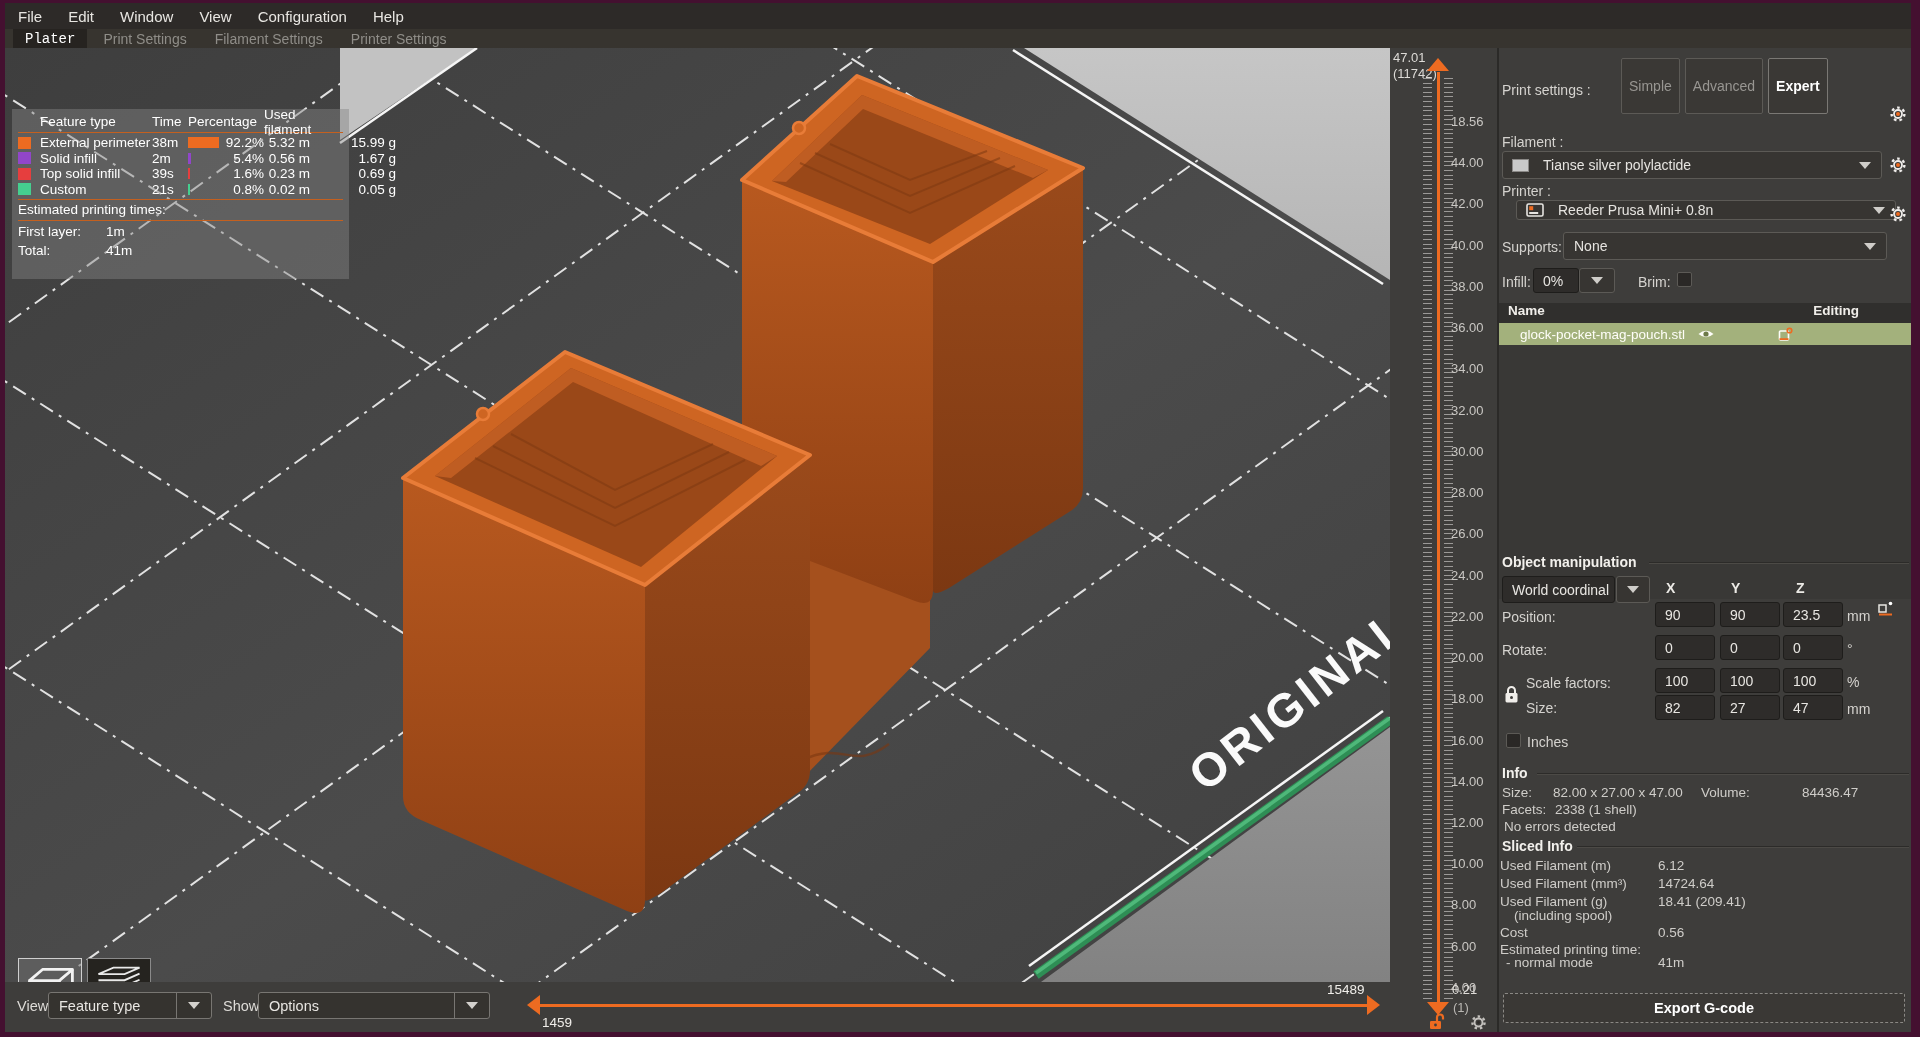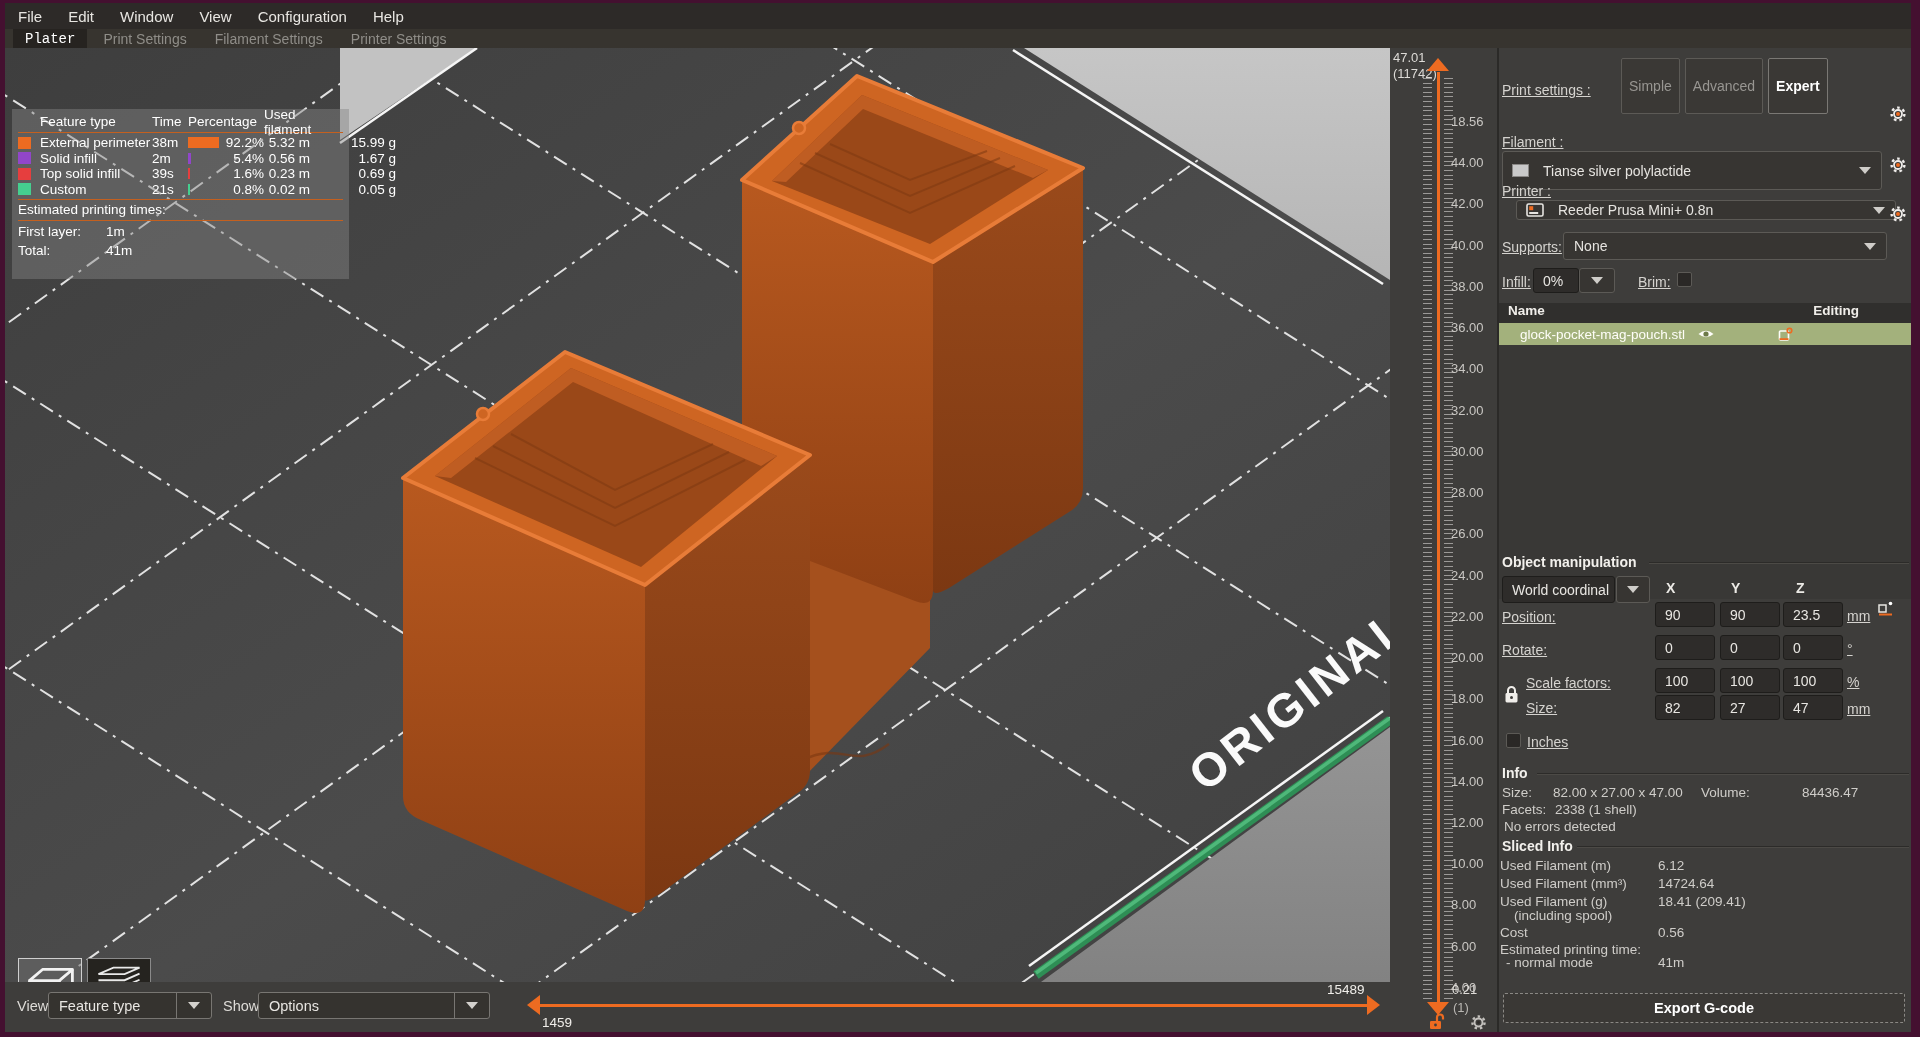--- a/index.html
+++ b/index.html
@@ -48,21 +48,21 @@
   #ticks-r { left:54px; top:30px; height:925px; }
   #lp-labels { left:61px; top:68px; width:44px; height:878px; display:flex; flex-direction:column; justify-content:space-between; }
   #lp-labels span { font-size:13px; color:#c9c7c3; line-height:12px; height:12px; }
   .tri-up { width:0; height:0; border-left:11px solid transparent; border-right:11px solid transparent; border-bottom:13px solid #ED6B21; }
   .tri-down { width:0; height:0; border-left:11px solid transparent; border-right:11px solid transparent; border-top:13px solid #ED6B21; }
 
   #divider { left:1497px; top:48px; width:2px; height:984px; background:#2b2a28; }
 
   
   #sidebar { left:1499px; top:48px; width:412px; height:984px; background:#3e3d3b; color:#dedcd8; font-size:14px; }
-  .sb-label { color:#d5d3cf; font-size:14px;text-decoration:underline; }
+  .sb-label { color:#d5d3cf; font-size:14px; }
   .mode-btn { border:1px solid #5c5a56; border-radius:2px; background:#3a3835; color:#989692; font-size:14px; padding:19px 7px; }
   .mode-btn.active { color:#ffffff; font-weight:bold; border-color:#7a7874; }
   .combo { background:#373532; border:1px solid #5c5a56; border-radius:3px; display:flex; align-items:center; color:#e6e4e0; }
   .combo .caret { margin-left:auto; margin-right:10px; width:0; height:0; border-left:6px solid transparent; border-right:6px solid transparent; border-top:7px solid #cfcdc9; }
   .gearbtn { width:18px; height:18px; }
   .txtbox { background:#2e2c2a; border:1px solid #1e1d1b; border-radius:3px; color:#e8e6e2; font-size:14px; padding:0 0 0 9px; display:flex; align-items:center; }
   input.txt { background:#2e2c2a; border:1px solid #1e1d1b; border-radius:3px; color:#e8e6e2; font-size:14px; padding-left:9px; width:60px; height:25px; font-family:inherit; }
   .chk { width:15px; height:15px; background:#2a2826; border:1px solid #5c5a56; border-radius:2px; }
   .sec-title { font-weight:bold; color:#f2f0ec; font-size:14px; }
   .sec-line { height:2px; border-top:1px solid #2c2b29; border-bottom:1px solid #4c4a46; }
@@ -352,21 +352,21 @@
     </div>
 
     <span class="abs sb-label" style="left:3px; top:34px">Print settings :</span>
     <svg class="abs gearbtn" style="left:390px; top:57px" viewBox="0 0 18 18">
       <circle cx="9" cy="9" r="6.4" fill="none" stroke="#efedeb" stroke-width="2.4" stroke-dasharray="2.6 3.1"></circle>
       <circle cx="9" cy="9" r="4" fill="none" stroke="#efedeb" stroke-width="1.8"></circle>
       <circle cx="9" cy="9" r="2" fill="#ED6B21"></circle>
     </svg>
 
     <span class="abs sb-label" style="left:3px; top:86px">Filament :</span>
-    <div class="combo abs" style="left:3px; top:103px; width:380px; height:39px">
+    <div class="combo abs" style="left:3px; top:103px; width:380px; height:28px">
       <span style="width:17px; height:13px; background:#c9c9c9; border:1px solid #8a8886; margin:0 14px 0 9px"></span>
       <span style="font-size:14px">Tianse silver polylactide</span>
       <span class="caret"></span>
     </div>
     <svg class="abs gearbtn" style="left:390px; top:108px" viewBox="0 0 18 18">
       <circle cx="9" cy="9" r="6.4" fill="none" stroke="#efedeb" stroke-width="2.4" stroke-dasharray="2.6 3.1"></circle>
       <circle cx="9" cy="9" r="4" fill="none" stroke="#efedeb" stroke-width="1.8"></circle>
       <circle cx="9" cy="9" r="2" fill="#ED6B21"></circle>
     </svg>
 

